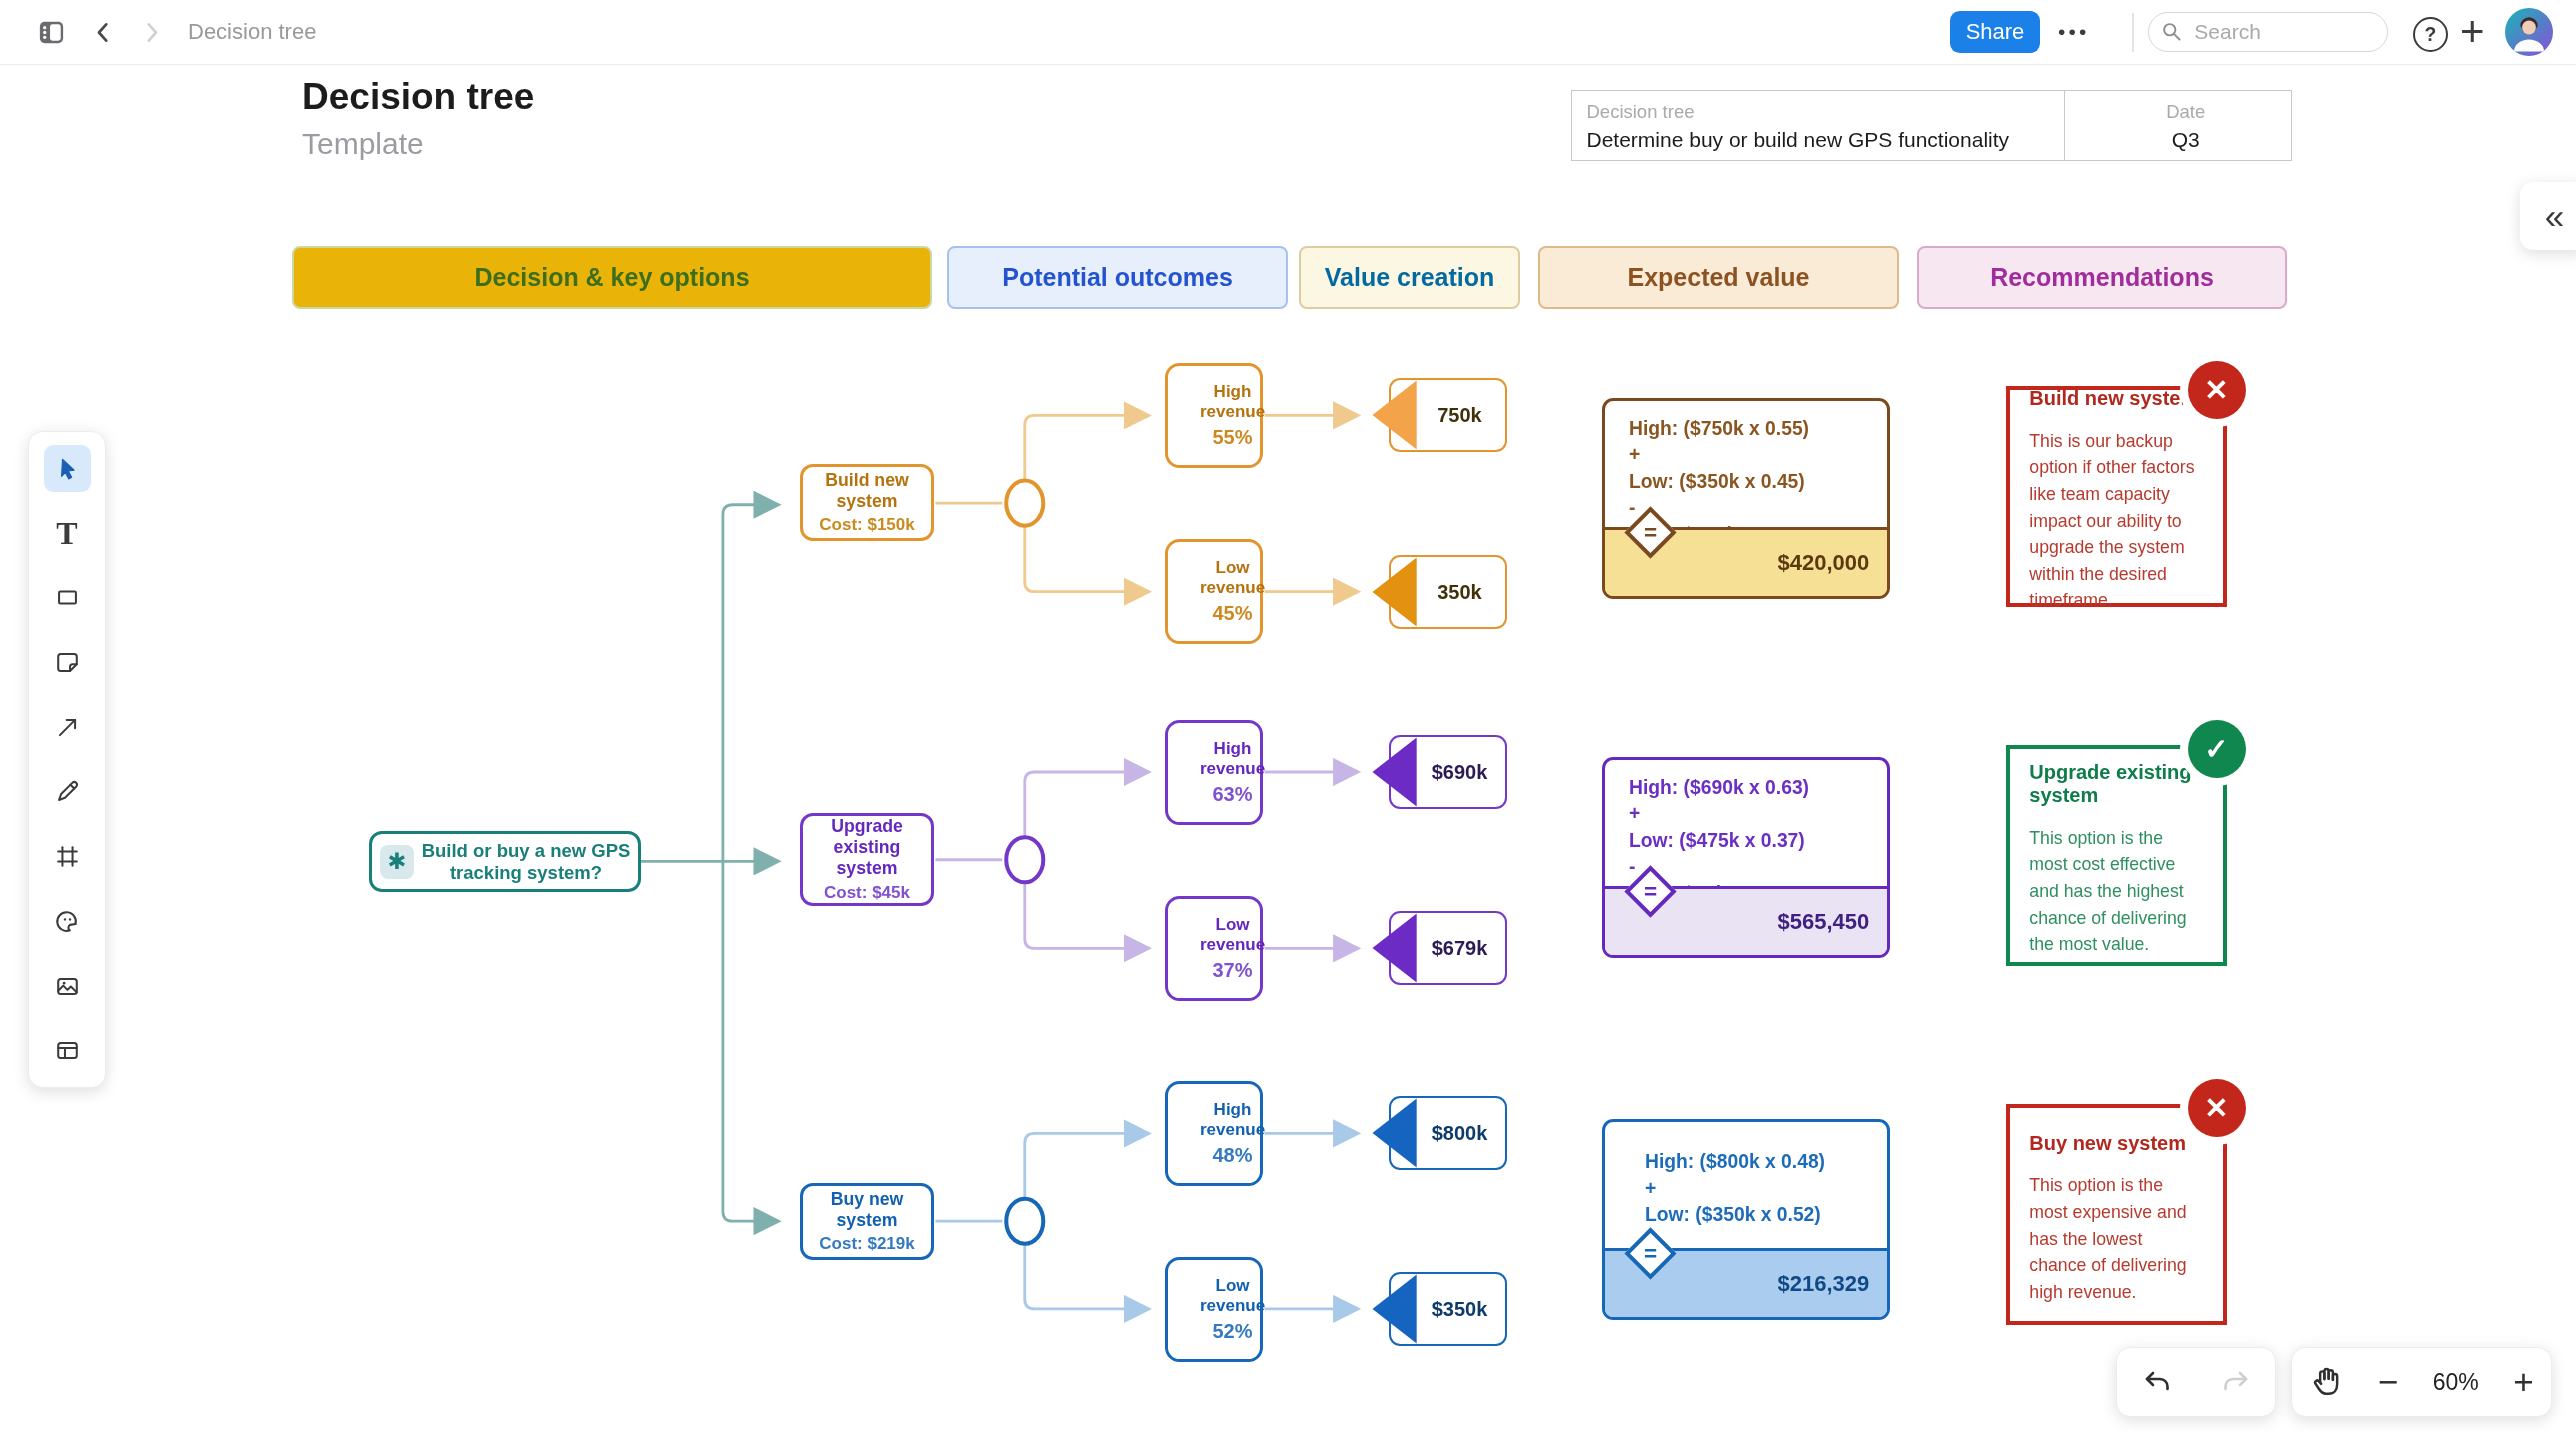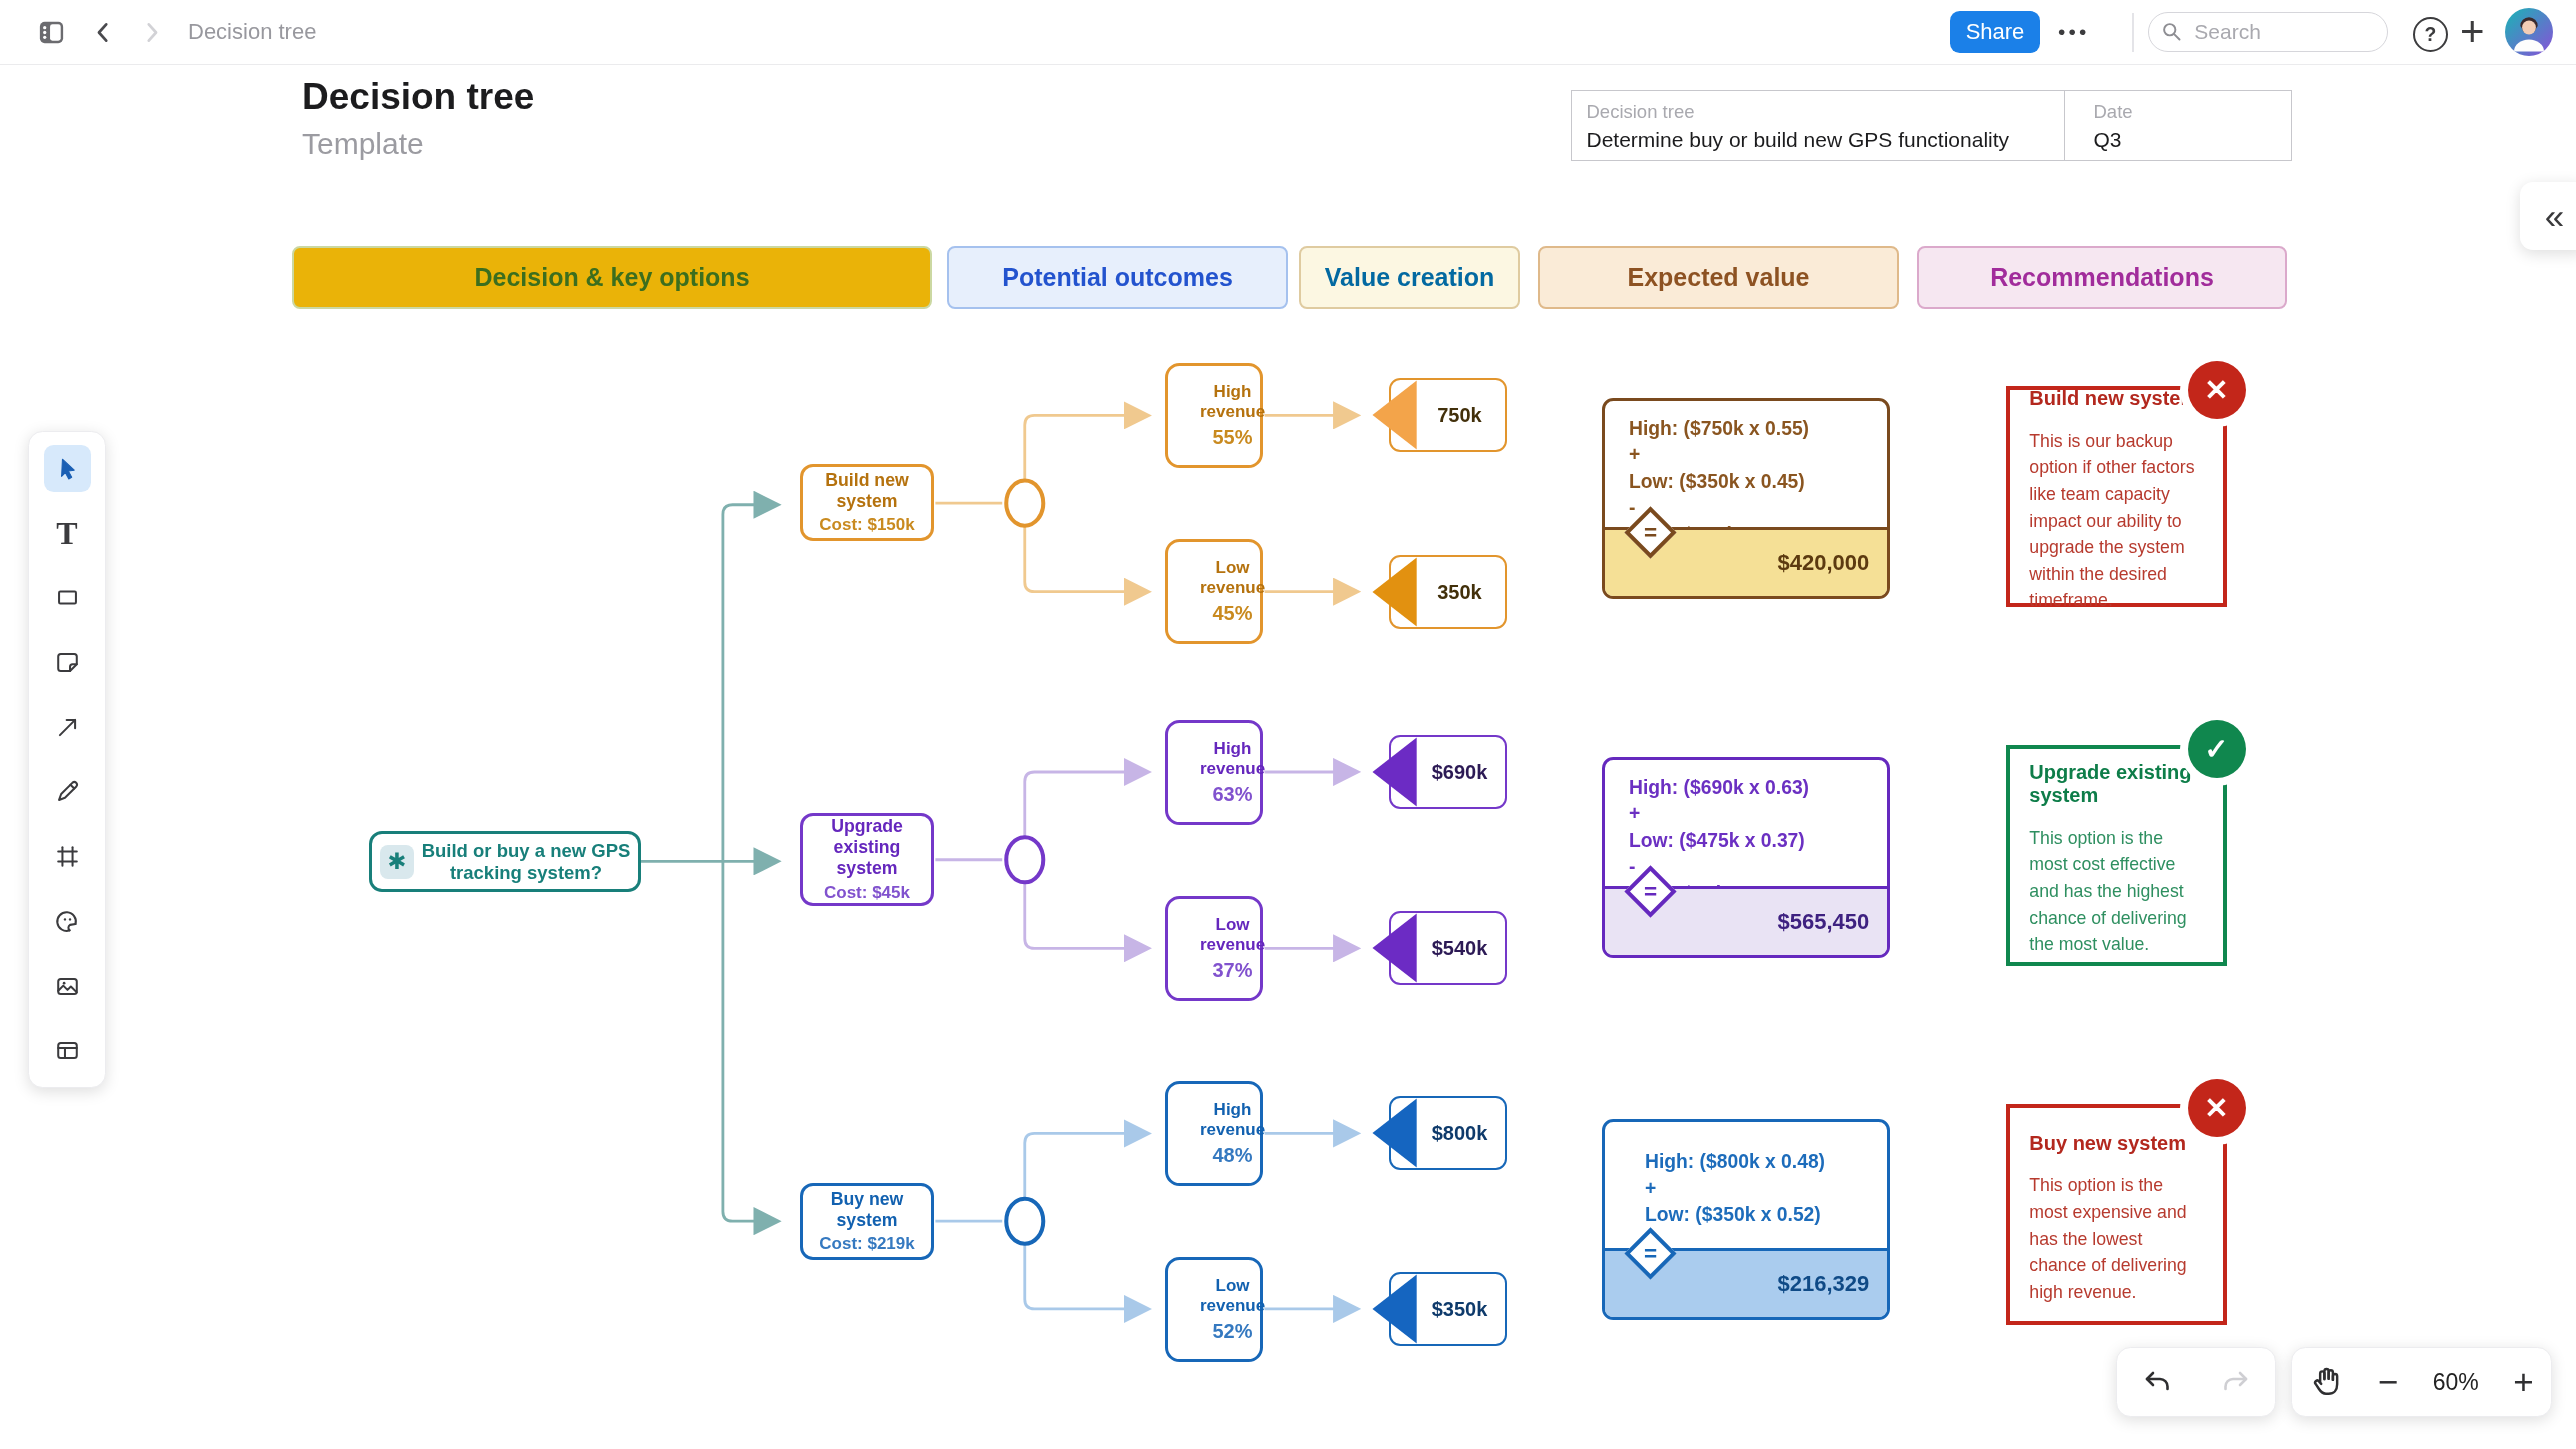--- a/index.html
+++ b/index.html
@@ -23,21 +23,21 @@
             display:flex;align-items:center;justify-content:center;font-size:19.3px;font-weight:bold;color:#3c3c3e;cursor:pointer;}
   #new-btn{position:absolute;left:2460px;top:0;height:64px;display:flex;align-items:center;font-size:42px;font-weight:200;color:#3c3c3e;cursor:pointer;}
   #avatar{position:absolute;left:2505px;top:8px;width:48px;height:48px;border-radius:50%;overflow:hidden;cursor:pointer;}
 
   
   #doc-title{position:absolute;left:302px;top:76px;font-size:37px;font-weight:600;color:#1c1c1e;}
   #doc-subtitle{position:absolute;left:302px;top:127px;font-size:30px;color:#9b9ba1;}
   #info-box{position:absolute;left:1571px;top:90px;width:721px;height:71px;border:1.6px solid #c7c7cc;background:#fff;box-sizing:border-box;}
   #info-box .cell{position:absolute;top:0;height:100%;box-sizing:border-box;padding:9.7px 0 0 14.5px;}
   #info-box .cell.c1{left:0;width:493px;border-right:1.6px solid #c7c7cc;}
-  #info-box .cell.c2{left:507px;width:227px;}
+  #info-box .cell.c2{left:493px;width:227px;text-align:center;}
   .info-label{font-size:18.5px;color:#a9a9af;}
   .info-value{font-size:21px;color:#1c1c1e;margin-top:5.6px;}
 
   
   .col-header{position:absolute;top:246px;height:63px;border-radius:8px;display:flex;align-items:center;justify-content:center;
               font-size:25px;font-weight:bold;box-sizing:border-box;border:2.4px solid;cursor:pointer;}
   #col1{left:292px;width:640px;background:#eab308;border-color:#CBD8A2;color:#3C6E1E;}
   #col2{left:947px;width:341px;background:#E7EFFC;border-color:#A5C1EE;color:#2353CE;}
   #col3{left:1299px;width:221px;background:#FCF7E2;border-color:#DFCBA0;color:#0369a1;}
   #col4{left:1538px;width:361px;background:#FAEBD7;border-color:#DFB98A;color:#8D5222;}
@@ -320,21 +320,21 @@
       <svg class="tag-chev" width="50" height="74" viewBox="0 0 62 92">
           <polygon points="58,3 58,89 3,46" fill="#6C2BC4"></polygon>
         </svg>
       <div class="tag-label">$690k</div>
     </div>
     <div class="tag shape" style="top:911px;">
       <div class="tag-body"></div>
       <svg class="tag-chev" width="50" height="74" viewBox="0 0 62 92">
           <polygon points="58,3 58,89 3,46" fill="#6C2BC4"></polygon>
         </svg>
-      <div class="tag-label">$540k</div>
+      <div class="tag-label">$679k</div>
     </div>
     <div class="ev-box shape" style="top:757px;text-decoration:underline;">
       <div class="ev-formula">
         <div>High: ($690k x 0.63)</div>
         <div>+</div>
         <div>Low: ($475k x 0.37)</div>
         <div>-</div>
         <div>Cost: $45k</div>
       </div>
       <div class="ev-strip">

